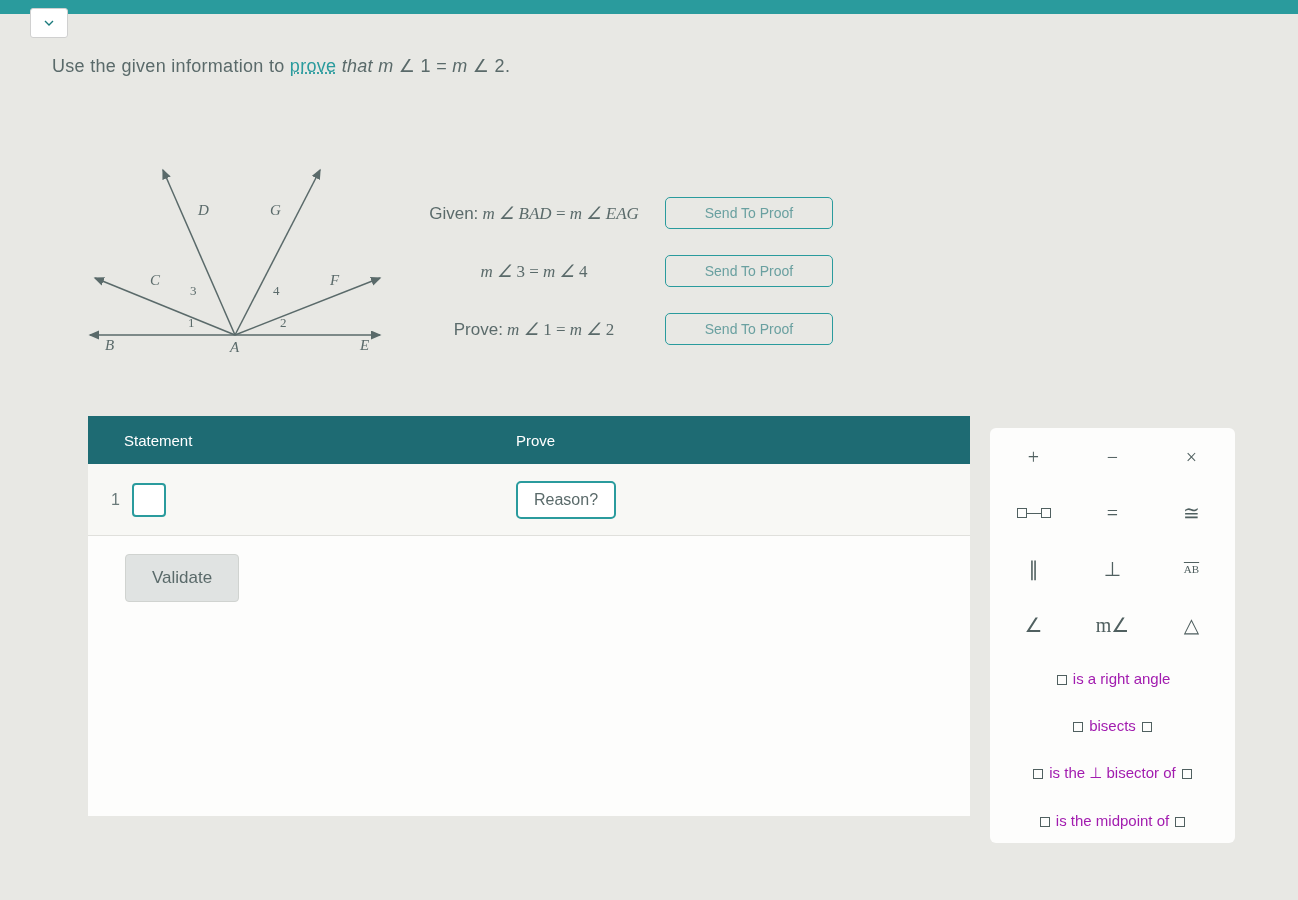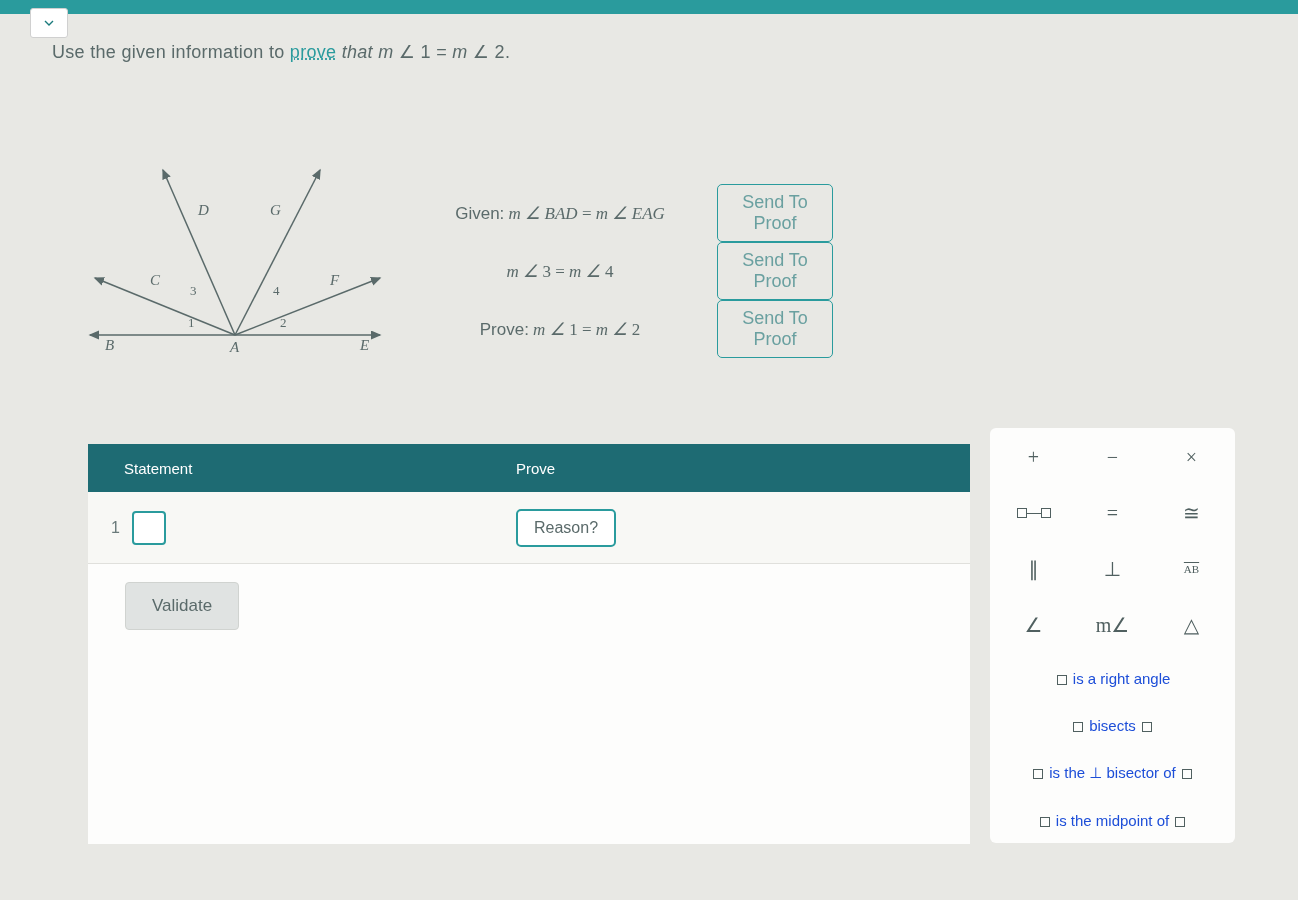--- a/index.html
+++ b/index.html
@@ -25,21 +25,21 @@
       border: 1px solid #d0d0d0;
       border-radius: 3px;
       display: flex;
       align-items: center;
       justify-content: center;
       cursor: pointer;
     }
     .expand-btn svg { width: 16px; height: 16px; stroke: #1a7a7c; fill: none; stroke-width: 2; }
     .prompt {
       position: absolute;
-      top: 41px;
+      top: 55px;
       left: 52px;
       color: #5a6a6a;
       font-size: 18px;
       letter-spacing: 0.3px;
     }
     .prompt a { color: #2a9b9d; text-decoration: underline dotted; }
     .diagram {
       position: absolute;
       top: 160px;
       left: 85px;
@@ -65,27 +65,27 @@
       text-align: center;
       font-family: 'Times New Roman', serif;
     }
     .given-label { font-style: normal; font-family: Arial, sans-serif; color: #5b6b6b; }
     .send-btn {
       border: 1.5px solid #2a9b9d;
       color: #6aa0a0;
       background: transparent;
       border-radius: 5px;
       padding: 7px 14px;
-      font-size: 18px;
-      cursor: pointer;
-      width: 116px;
+      font-size: 14px;
+      cursor: pointer;
+      width: 168px;
     }
     .proof-area {
       position: absolute;
-      top: 444px;
+      top: 416px;
       left: 88px;
       width: 882px;
       background: #5eead4;
     }
     .proof-header {
       background: #1e6b73;
       color: #fff;
       display: flex;
       height: 48px;
       align-items: center;
@@ -155,21 +155,21 @@
       font-size: 20px;
       font-family: 'Times New Roman', serif;
       cursor: pointer;
       display: flex;
       align-items: center;
       justify-content: center;
       height: 30px;
     }
     .tool .sq { display:inline-block; width:10px; height:10px; border:1.5px solid #506060; vertical-align: middle; }
     .phrase {
-      color: #1d4ed8;
+      color: #a21caf;
       font-size: 15px;
       text-align: center;
       margin: 30px 0;
       cursor: pointer;
     }
     .phrase .sq { display:inline-block; width:10px; height:10px; border:1.5px solid #506060; vertical-align: middle; margin: 0 2px; }
     .overline { text-decoration: overline; font-size: 11px; font-weight: normal; }
   </style>
 </head>
 <body>

